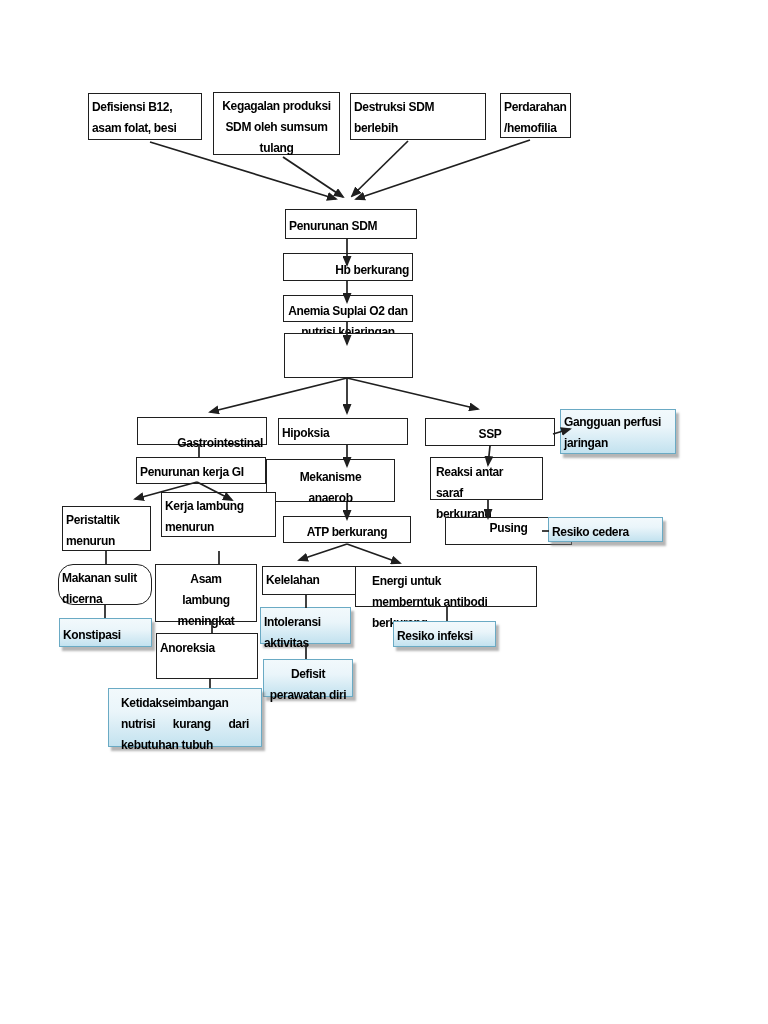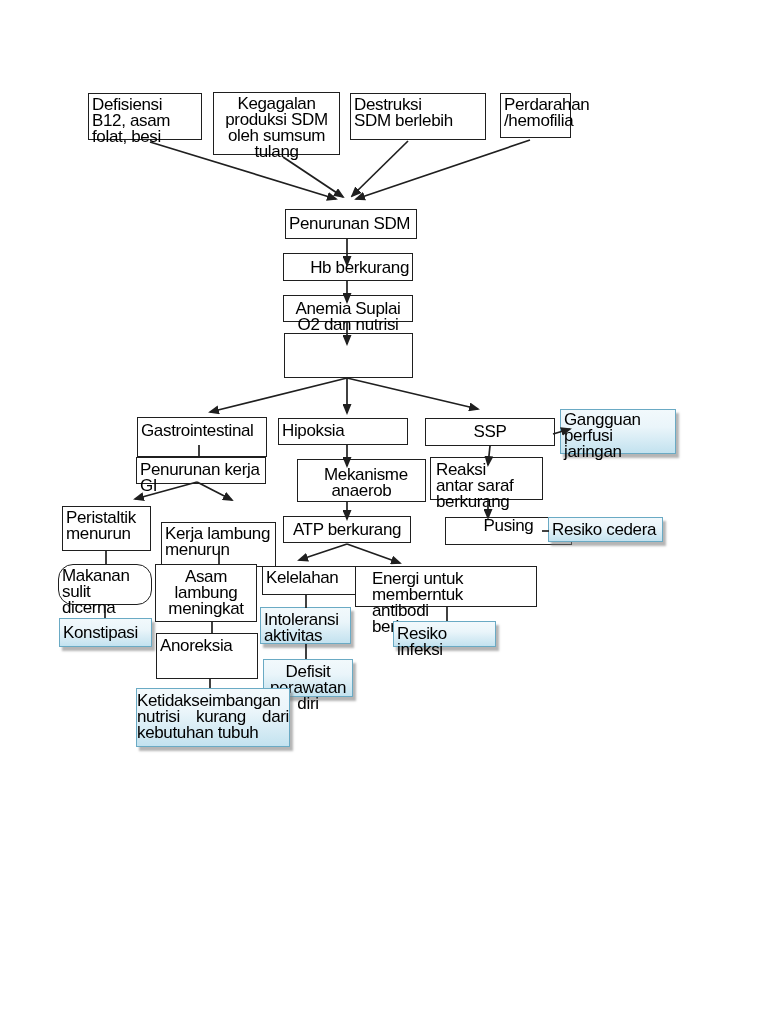--- a/index.html
+++ b/index.html
@@ -15,21 +15,21 @@
   html,body{margin:0;padding:0;}
   body{background:#fff;}
   .page{
     position:relative;width:768px;height:1024px;background:var(--page-bg);
     font-family:"Liberation Sans",sans-serif;overflow:hidden;
   }
   .box{
     position:absolute;box-sizing:border-box;
     border:1.5px solid var(--box-border);
     background:#ffffff;color:var(--text-color);
-    font-weight:normal;font-size:17px;line-height:16px;letter-spacing:-0.35px;
+    font-weight:bold;font-size:12px;line-height:21px;letter-spacing:-0.35px;
     padding:3px 3px;overflow:visible;z-index:1;
   }
   .center{text-align:center;}
   .justify{text-align:justify;}
   .blue{
     border:1.3px solid var(--blue-border);
     background:linear-gradient(180deg,#f2f9fc 0%,var(--blue-fill-top) 40%,var(--blue-fill-bottom) 100%);
     box-shadow:3px 4px 2px var(--shadow-color);
   }
   svg.connectors{position:absolute;left:0;top:0;z-index:5;pointer-events:none;}
@@ -43,46 +43,46 @@
   <div class="box" style="left:88px;top:93px;width:114px;height:47px;">Defisiensi B12, asam folat, besi</div>
   <div class="box center" style="left:213px;top:92px;width:127px;height:63px;">Kegagalan produksi SDM oleh sumsum tulang</div>
   <div class="box" style="left:350px;top:93px;width:136px;height:47px;padding-right:30px;">Destruksi SDM berlebih</div>
   <div class="box" style="left:500px;top:93px;width:71px;height:45px;">Perdarahan /hemofilia</div>
 
   <div class="box" style="left:285px;top:209px;width:132px;height:30px;padding-top:6px;">Penurunan SDM</div>
   <div class="box center" style="left:283px;top:253px;width:130px;height:28px;padding-top:6px;text-align:right;">Hb berkurang</div>
   <div class="box center" style="left:283px;top:295px;width:130px;height:27px;padding-top:5px;">Anemia Suplai O2 dan nutrisi kejaringan</div>
   <div class="box" style="left:284px;top:333px;width:129px;height:45px;"></div>
 
-  <div class="box" style="left:137px;top:417px;width:130px;height:40px;padding-top:5px;">Gastrointestinal</div>
+  <div class="box" style="left:137px;top:417px;width:130px;height:28px;padding-top:15px;text-align:right;">Gastrointestinal</div>
   <div class="box" style="left:278px;top:418px;width:130px;height:27px;padding-top:4px;">Hipoksia</div>
   <div class="box center" style="left:425px;top:418px;width:130px;height:28px;padding-top:5px;">SSP</div>
   <div class="box blue" style="left:560px;top:409px;width:116px;height:45px;padding:2px 3px;">Gangguan perfusi jaringan</div>
 
   <div class="box" style="left:136px;top:457px;width:130px;height:27px;padding-top:4px;">Penurunan kerja GI</div>
-  <div class="box center" style="left:297px;top:459px;width:129px;height:43px;padding:7px 26px;">Mekanisme anaerob</div>
+  <div class="box center" style="left:266px;top:459px;width:129px;height:43px;padding:7px 26px;">Mekanisme anaerob</div>
   <div class="box" style="left:430px;top:457px;width:113px;height:43px;padding:4px 28px 4px 5px;">Reaksi antar saraf berkurang</div>
 
   <div class="box" style="left:62px;top:506px;width:89px;height:45px;">Peristaltik menurun</div>
-  <div class="box" style="left:161px;top:522px;width:115px;height:45px;">Kerja lambung menurun</div>
+  <div class="box" style="left:161px;top:492px;width:115px;height:45px;">Kerja lambung menurun</div>
   <div class="box center" style="left:283px;top:516px;width:128px;height:27px;padding-top:5px;">ATP berkurang</div>
   <div class="box center" style="left:445px;top:517px;width:127px;height:28px;padding-top:0;">Pusing</div>
   <div class="box blue" style="left:548px;top:517px;width:115px;height:25px;padding-top:4px;">Resiko cedera</div>
 
   <div class="box" style="left:58px;top:564px;width:94px;height:41px;border-radius:15px;">Makanan sulit dicerna</div>
   <div class="box center" style="left:155px;top:564px;width:102px;height:58px;padding:4px 10px;">Asam lambung meningkat</div>
   <div class="box" style="left:262px;top:566px;width:102px;height:29px;">Kelelahan</div>
   <div class="box" style="left:355px;top:566px;width:182px;height:41px;padding:4px 40px 3px 16px;">Energi untuk memberntuk antibodi berkurang</div>
 
   <div class="box blue" style="left:59px;top:618px;width:93px;height:29px;padding-top:6px;">Konstipasi</div>
   <div class="box blue" style="left:260px;top:607px;width:91px;height:37px;padding-top:4px;">Intoleransi aktivitas</div>
   <div class="box blue" style="left:393px;top:621px;width:103px;height:26px;padding-top:4px;">Resiko infeksi</div>
   <div class="box" style="left:156px;top:633px;width:102px;height:46px;padding-top:4px;">Anoreksia</div>
   <div class="box blue center" style="left:263px;top:659px;width:90px;height:38px;padding-top:4px;">Defisit perawatan diri</div>
-  <div class="box blue justify" style="left:108px;top:688px;width:154px;height:59px;padding:4px 0;margin-left:28px;">Ketidakseimbangan nutrisi kurang dari kebutuhan tubuh</div>
+  <div class="box blue justify" style="left:108px;top:688px;width:154px;height:59px;padding:4px 12px;">Ketidakseimbangan nutrisi kurang dari kebutuhan tubuh</div>
 
   <svg class="connectors" width="768" height="1024">
     <defs>
       <marker id="ah" markerWidth="11" markerHeight="9" refX="9" refY="4.5" orient="auto" markerUnits="userSpaceOnUse">
         <path d="M0,0 L11,4.5 L0,9 Z" fill="#1f1f1f"></path>
       </marker>
     </defs>
 
     <line x1="150" y1="142" x2="336" y2="199" marker-end="url(#ah)"></line>
     <line x1="283" y1="157" x2="343" y2="197" marker-end="url(#ah)"></line>

